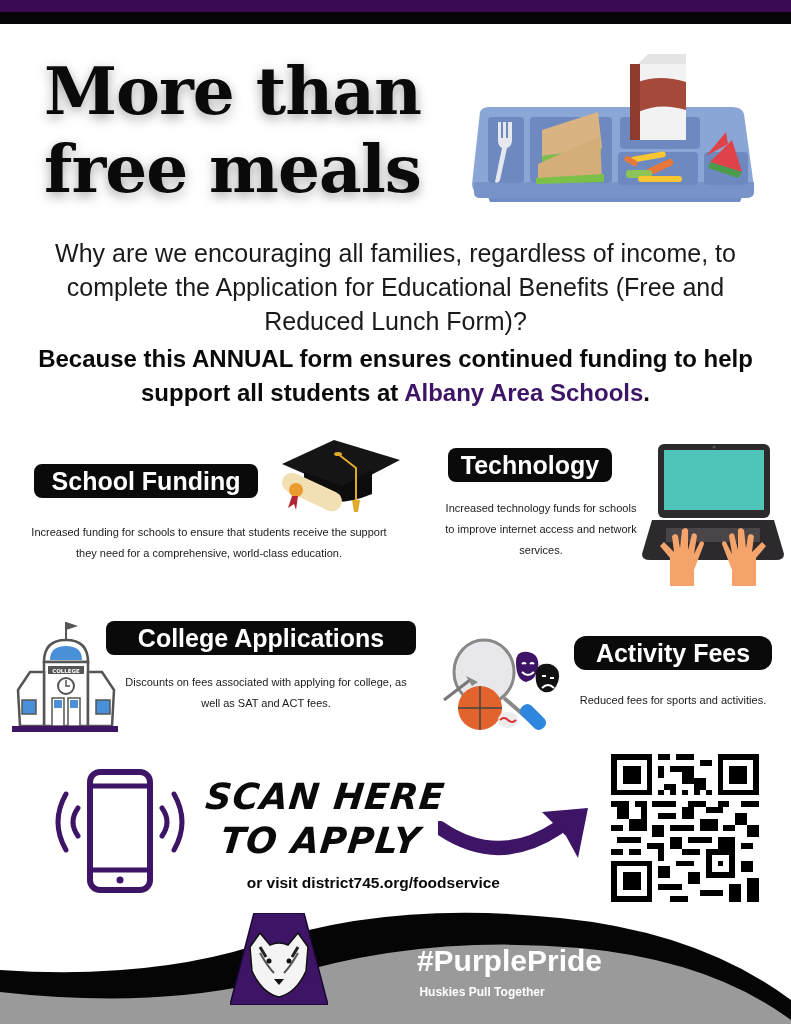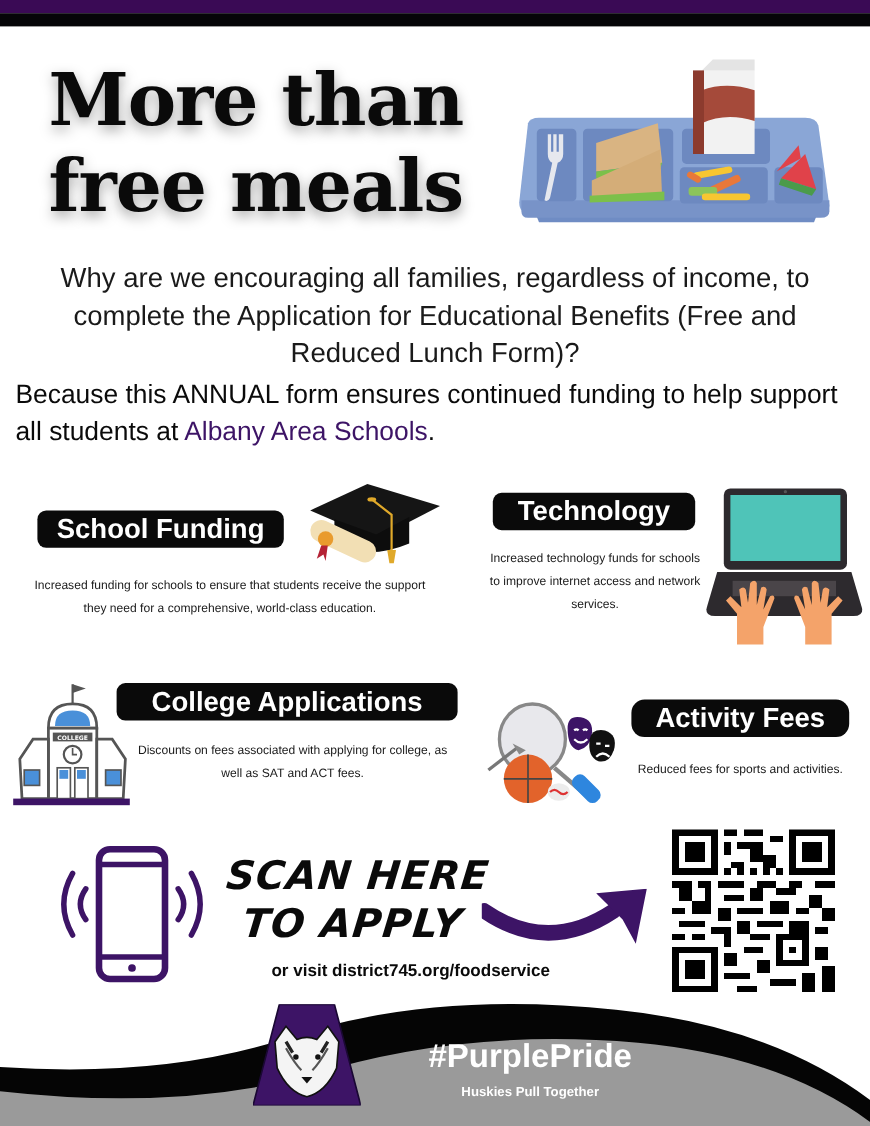--- a/index.html
+++ b/index.html
@@ -7,31 +7,31 @@
   body { position: relative; font-family: "DejaVu Sans", sans-serif; color: #111; }
 
   .top-bar-purple { position: absolute; left: 0; top: 0; width: 791px; height: 12px; background: #3a0a55; }
   .top-bar-black { position: absolute; left: 0; top: 12px; width: 791px; height: 12px; background: #050508; }
 
   .headline { position: absolute; left: 44px; top: 52px; width: 400px; font-family: "DejaVu Serif", serif; font-weight: bold; font-size: 66px; line-height: 78px; color: #0a0a0a; letter-spacing: -1px; text-shadow: 0 4px 12px rgba(0,0,0,0.35); }
 
   .tray { position: absolute; left: 470px; top: 52px; width: 290px; height: 165px; }
 
   .intro { position: absolute; left: 20px; top: 236px; width: 751px; text-align: center; font-family: "Liberation Sans", sans-serif; font-size: 25px; line-height: 34px; color: #1a1a1a; }
-  .because { position: absolute; left: 14px; top: 342px; width: 763px; text-align: left; font-family: "Liberation Sans", sans-serif; font-weight: normal; font-size: 24px; line-height: 34px; color: #0a0a0a; }
+  .because { position: absolute; left: 14px; top: 342px; width: 763px; text-align: center; font-family: "Liberation Sans", sans-serif; font-weight: bold; font-size: 24px; line-height: 34px; color: #0a0a0a; }
   .purple { color: #3d1466; }
 
   .pill { position: absolute; background: #0a0a0a; color: #ffffff; border-radius: 8px; font-family: "Liberation Sans", sans-serif; font-weight: bold; font-size: 25px; line-height: 34px; text-align: center; white-space: nowrap; }
   .desc { position: absolute; font-family: "Liberation Sans", sans-serif; font-size: 11px; line-height: 21px; text-align: center; color: #1a1a1a; }
 
   .scan-title { position: absolute; left: 198px; top: 775px; width: 250px; font-family: "DejaVu Sans", sans-serif; font-weight: bold; font-style: italic; font-size: 36px; line-height: 44px; color: #0a0a0a; letter-spacing: 1px; text-align: center; transform: skewX(-6deg); }
   .visit { position: absolute; left: 180px; top: 874px; width: 320px; text-align: right; font-family: "Liberation Sans", sans-serif; font-weight: bold; font-size: 15.5px; color: #0a0a0a; }
 
   .footer { position: absolute; left: 0; top: 900px; width: 791px; height: 124px; }
-  .hashtag { position: absolute; left: 362px; top: 944px; width: 240px; text-align: center; font-family: "Liberation Sans", sans-serif; font-weight: bold; font-size: 30px; color: #ffffff; }
+  .hashtag { position: absolute; left: 362px; top: 944px; width: 240px; text-align: right; font-family: "Liberation Sans", sans-serif; font-weight: bold; font-size: 30px; color: #ffffff; }
   .tagline { position: absolute; left: 362px; top: 985px; width: 240px; text-align: center; font-family: "Liberation Sans", sans-serif; font-weight: bold; font-size: 12px; color: #ffffff; }
 </style>
 </head>
 <body>
 
 <div class="top-bar-purple"></div>
 <div class="top-bar-black"></div>
 
 <h1 class="headline">
   <span>More than</span><br>
@@ -82,21 +82,21 @@
   <path d="M30 38 L30 60 Q60 76 98 60 L98 36 L68 52 Z" fill="#0d0d0d"></path>
   <path d="M64 20 L82 34 L82 66" stroke="#e0a92a" stroke-width="2" fill="none"></path>
   <path d="M78 66 L86 66 L84 78 L80 78 Z" fill="#e0a92a"></path>
   <ellipse cx="64" cy="20" rx="4" ry="2" fill="#e0a92a"></ellipse>
   <rect x="6" y="48" width="64" height="20" rx="10" fill="#f2dfb4" transform="rotate(25 38 58)"></rect>
   <circle cx="22" cy="56" r="7" fill="#e99b2d"></circle>
   <path d="M18 62 L14 74 L20 70 L22 76 L24 62 Z" fill="#b42235"></path>
 </svg>
 <p class="desc" style="left:22px; top:522px; width:374px;">Increased funding for schools to ensure that students receive the support they need for a comprehensive, world-class education.</p>
 
-<div class="pill" style="left:448px; top:448px; width:184px;">Technology</div>
+<div class="pill" style="left:448px; top:448px; width:164px;">Technology</div>
 <svg style="position:absolute; left:642px; top:442px; width:142px; height:146px;" viewBox="0 0 142 146">
   <rect x="16" y="2" width="112" height="74" rx="6" fill="#2d2a2e"></rect>
   <rect x="22" y="8" width="100" height="60" fill="#4fc4b8"></rect>
   <circle cx="72" cy="5" r="1.5" fill="#555"></circle>
   <path d="M10 78 L132 78 L142 112 Q142 118 134 118 L8 118 Q0 118 0 112 Z" fill="#2d2a2e"></path>
   <rect x="24" y="86" width="94" height="14" fill="#4a4549"></rect>
   <path d="M28 144 L28 116 L18 104 L22 100 L32 110 L30 94 Q34 90 36 94 L38 106 L40 88 Q44 84 46 88 L46 108 L50 92 Q54 90 55 94 L52 112 L58 100 Q62 98 62 102 L52 128 L52 144 Z" fill="#f4a36a"></path>
   <path d="M114 144 L114 116 L124 104 L120 100 L110 110 L112 94 Q108 90 106 94 L104 106 L102 88 Q98 84 96 88 L96 108 L92 92 Q88 90 87 94 L90 112 L84 100 Q80 98 80 102 L90 128 L90 144 Z" fill="#f4a36a"></path>
 </svg>
 <p class="desc" style="left:444px; top:498px; width:194px;">Increased technology funds for schools to improve internet access and network services.</p>

